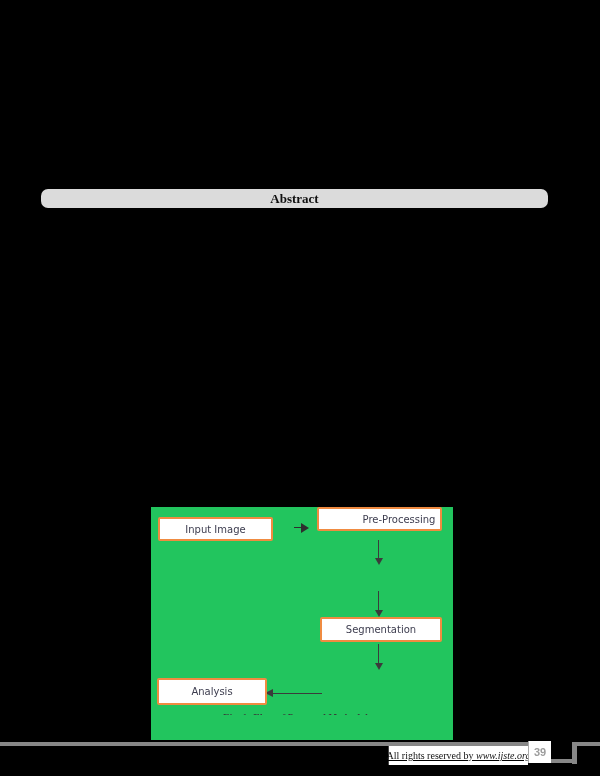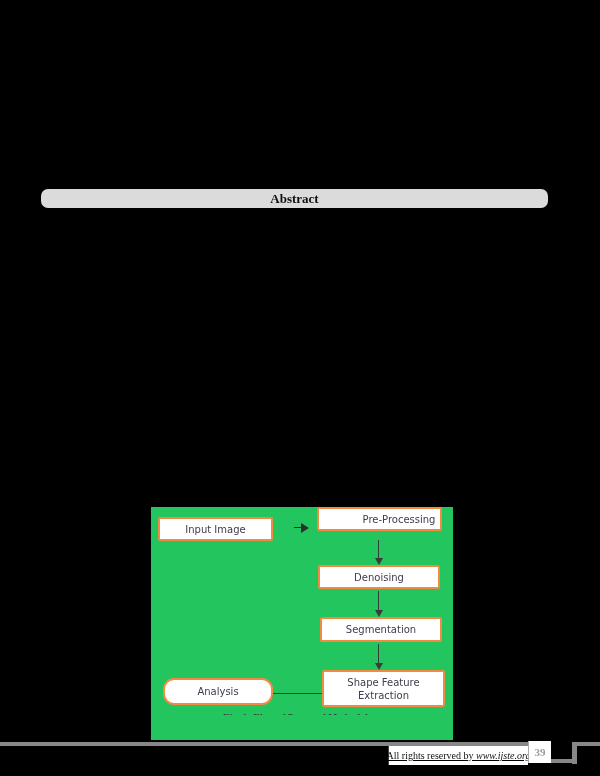--- a/index.html
+++ b/index.html
@@ -34,21 +34,21 @@
     box-sizing:border-box;
     font-family:"DejaVu Sans", sans-serif;
     font-size:10px;color:#3c3c4e;
     text-align:center;line-height:13px;
   }
   .box-input    {left:7px;  top:10px; width:115px;height:24px;}
   .box-pre      {left:166px;top:0;  width:125px;height:24px;padding-left:39px;}
   .box-denoise  {left:167px;top:58px; width:122px;height:24px;}
   .box-segment  {left:169px;top:110px;width:122px;height:25px;}
   .box-shape    {left:171px;top:163px;width:123px;height:37px;}
-  .box-analysis {left:12px;  top:171px;width:110px;height:27px;border-radius:11px;}
+  .box-analysis {left:6px;  top:171px;width:110px;height:27px;}
   
   .mini-arrow{position:absolute;left:143px;top:16px;width:16px;height:10px;}
   .mini-arrow .shaft{position:absolute;left:0;top:4px;width:8px;height:1px;background:#2e2e2e;}
   .mini-arrow .head{
     position:absolute;left:7px;top:0;width:0;height:0;
     border-top:5px solid transparent;border-bottom:5px solid transparent;
     border-left:8px solid #2e2e2e;
   }
   
   .varrow{position:absolute;left:227px;width:1px;background:#3b3b3b;}
@@ -95,21 +95,21 @@
     font-size:10px;color:#111;white-space:pre;
   }
   .rights-strip .site{font-style:italic;}
   .page-num-box{
     position:absolute;left:528px;top:741px;width:23px;height:22px;
     background:#fff;border-left:1px solid #aaa;
     display:flex;align-items:center;justify-content:center;
     box-sizing:border-box;
   }
   .page-num-box span{
-    font-family:Liberation Serif, serif;
+    font-family:Liberation Sans, sans-serif;
     font-size:11px;color:#9c9c9c;font-weight:bold;
   }
 </style>
 </head>
 <body>
 
 <div class="abstract-bar">
   <span>Abstract</span>
 </div>
 
@@ -123,38 +123,29 @@
     <div class="shaft"></div>
     <div class="head"></div>
   </div>
 
   <div class="fbox box-pre">
     <span>Pre-Processing</span>
   </div>
 
   <div class="varrow v1"></div>
 
-  <div class="fbox box-denoise">
-    <span>Denoising</span>
-  </div>
 
   <div class="varrow v2"></div>
 
   <div class="fbox box-segment">
     <span>Segmentation</span>
   </div>
 
   <div class="varrow v3"></div>
 
-  <div class="fbox box-shape">
-    <span>
-      <span>Shape Feature</span><br>
-      <span>Extraction</span>
-    </span>
-  </div>
 
   <div class="harrow"></div>
 
   <div class="fbox box-analysis">
     <span>Analysis</span>
   </div>
 
   <div class="fig-caption-clip">
     <span>Fig. 1: Flow of Proposed Methodology</span>
   </div>

